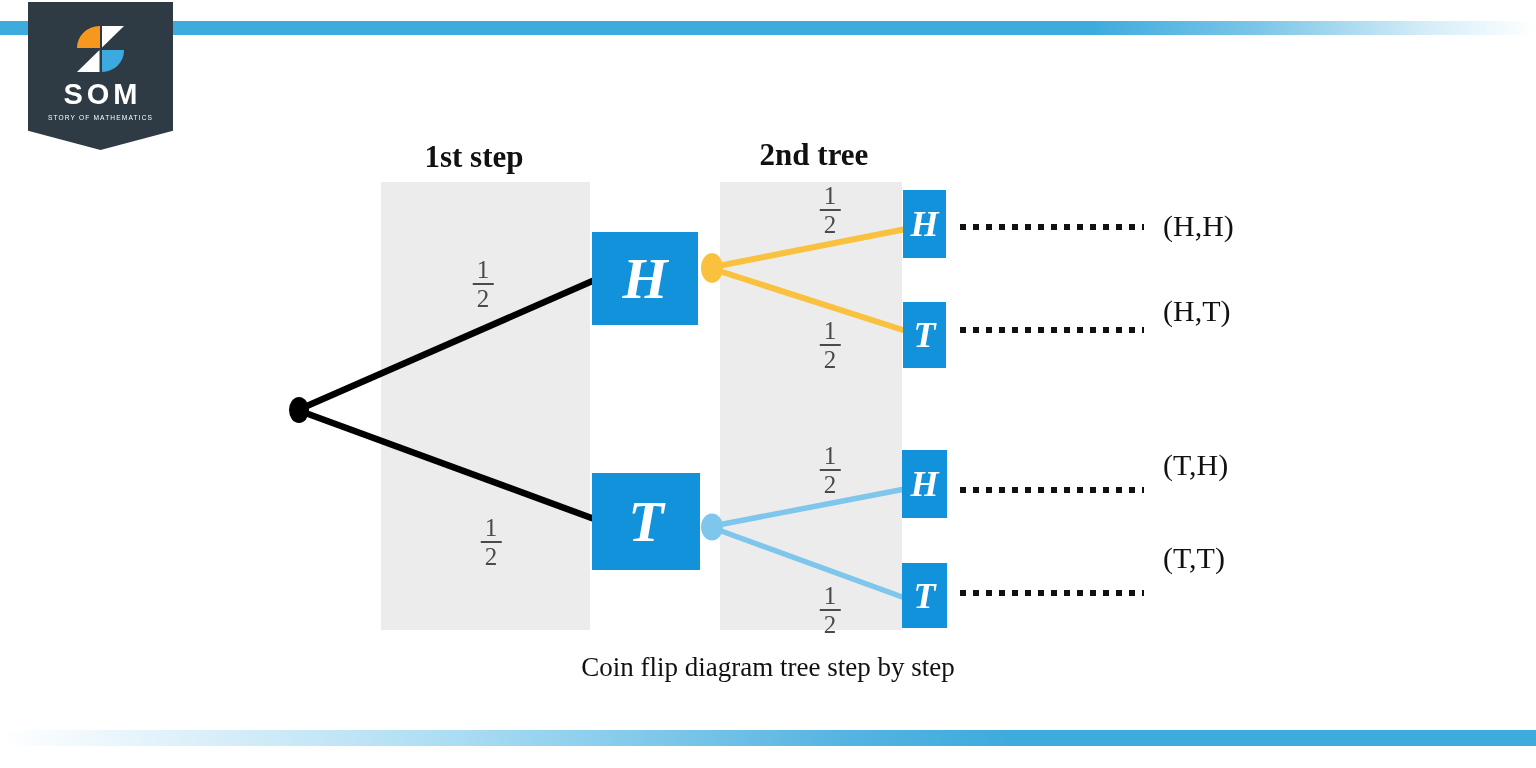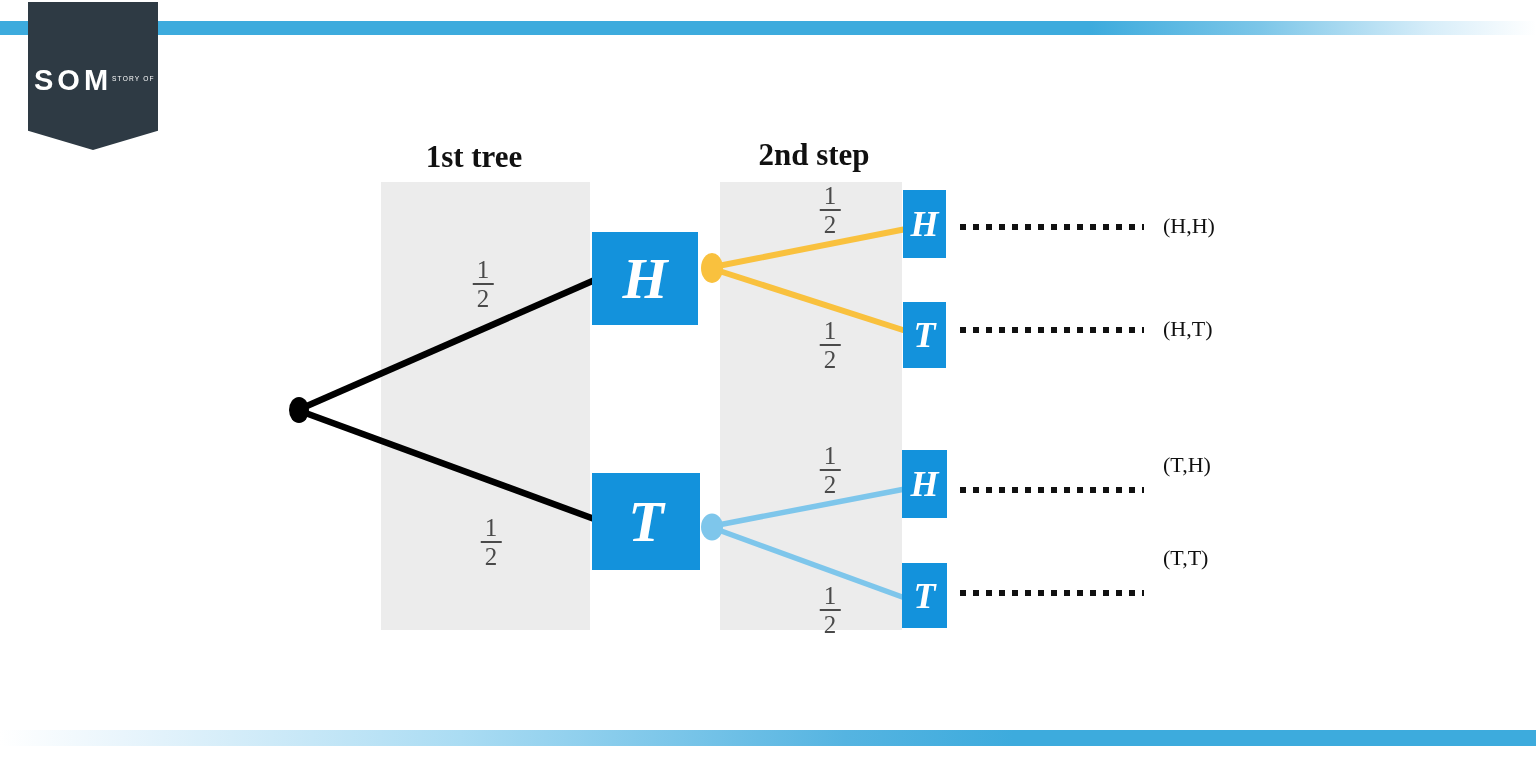--- a/index.html
+++ b/index.html
@@ -11,24 +11,24 @@
   .stripe-top {
     position:absolute; left:0; top:21px; width:1536px; height:14px;
     background:linear-gradient(to right,#3dabdd 0%,#3dabdd 71%,#7cc6e8 82%,#d6edf9 93%,#ffffff 100%);
   }
   .stripe-bottom {
     position:absolute; left:0; top:730px; width:1536px; height:16px;
     background:linear-gradient(to right,#ffffff 0%,#e9f5fc 8%,#aadcf3 30%,#55b4e1 55%,#3dabdd 66%,#3dabdd 100%);
   }
   
   .badge {
-    position:absolute; left:28px; top:2px; width:130px; height:148px;
+    position:absolute; left:28px; top:2px; width:145px; height:148px;
     background:#2e3a44; z-index:6;
     clip-path:polygon(0 0,100% 0,100% 87%,50% 100%,0 87%);
-    display:flex; align-items:center;
+    display:flex; flex-direction:column; align-items:center;
   }
   .pinwheel { margin-top:24px; width:47px; height:46px;
     display:grid; grid-template-columns:1fr 1fr; grid-template-rows:1fr 1fr; gap:2px; }
   .pinwheel .q1 { border-radius:100% 0 0 0; }
   .pinwheel .q2 { background:#fff; clip-path:polygon(0 0,100% 0,0 100%); }
   .pinwheel .q3 { background:#fff; clip-path:polygon(100% 0,100% 100%,0 100%); }
   .pinwheel .q4 { border-radius:0 0 100% 0; }
   .som-name {
     color:#fff; font-family:"Liberation Sans","DejaVu Sans",sans-serif;
     font-weight:700; font-size:29px; letter-spacing:4px; margin:8px 0 0 4px; line-height:1;
@@ -59,21 +59,21 @@
     display:flex; flex-direction:column; align-items:center;
     font-size:25px; line-height:1.08; color:#4a4a4a;
   }
   .frac .den { border-top:2px solid #4a4a4a; padding:0 4px; }
   .dotline {
     position:absolute; left:960px; width:184px; height:6px; z-index:3;
     background:repeating-linear-gradient(90deg,#111 0 6px,transparent 6px 13px);
   }
   .outcome {
     position:absolute; left:1163px; transform:translateY(-52%); z-index:3;
-    font-size:22px; color:#111; white-space:nowrap;
+    font-size:30px; color:#111; white-space:nowrap;
   }
   .caption {
     position:absolute; left:0; top:652px; width:1536px; text-align:center;
     font-size:27px; color:#111; z-index:3;
   }
 </style>
 </head>
 <body>
 
 <div class="page">
@@ -88,22 +88,22 @@
       <div class="q3"></div>
       <div class="q4" style="background: rgb(60, 170, 222);"></div>
     </div>
     <div class="som-name">SOM</div>
     <div class="som-tagline">STORY OF MATHEMATICS</div>
   </div>
 
   <div class="flip-column col-1" style="background: rgb(236, 236, 236);"></div>
   <div class="flip-column col-2" style="background: rgb(236, 236, 236);"></div>
 
-  <div class="col-header" style="left:474px; top:139px">1st tree</div>
-  <div class="col-header" style="left:814px; top:137px">2nd step</div>
+  <div class="col-header" style="left:474px; top:139px">1st step</div>
+  <div class="col-header" style="left:814px; top:137px">2nd tree</div>
 
   <svg class="lines-svg" width="1536" height="768">
     <line x1="300" y1="409" x2="597" y2="279" stroke-width="6.5" stroke="#000000"></line>
     <line x1="300" y1="411" x2="597" y2="520" stroke-width="6.5" stroke="#000000"></line>
     <line x1="713" y1="267" x2="906" y2="229" stroke-width="6" stroke="#f9c13e"></line>
     <line x1="713" y1="269" x2="906" y2="331" stroke-width="6" stroke="#f9c13e"></line>
     <line x1="713" y1="526" x2="905" y2="489" stroke-width="5.5" stroke="#7ec6eb"></line>
     <line x1="713" y1="528" x2="905" y2="598" stroke-width="5.5" stroke="#7ec6eb"></line>
   </svg>
 
@@ -155,18 +155,19 @@
     <span class="num">1</span>
     <span class="den">2</span>
   </div>
 
   <div class="dotline" style="top:224px"></div>
   <div class="dotline" style="top:327px"></div>
   <div class="dotline" style="top:487px"></div>
   <div class="dotline" style="top:590px"></div>
 
   <div class="outcome" style="top:227px">(H,H)</div>
-  <div class="outcome" style="top:330px">(H,T)</div>
+  <div class="outcome" style="top:312px">(H,T)</div>
   <div class="outcome" style="top:466px">(T,H)</div>
   <div class="outcome" style="top:559px">(T,T)</div>
 
+  <div class="caption">Coin flip diagram tree step by step</div>
 
 </div>
 
 </body></html>

